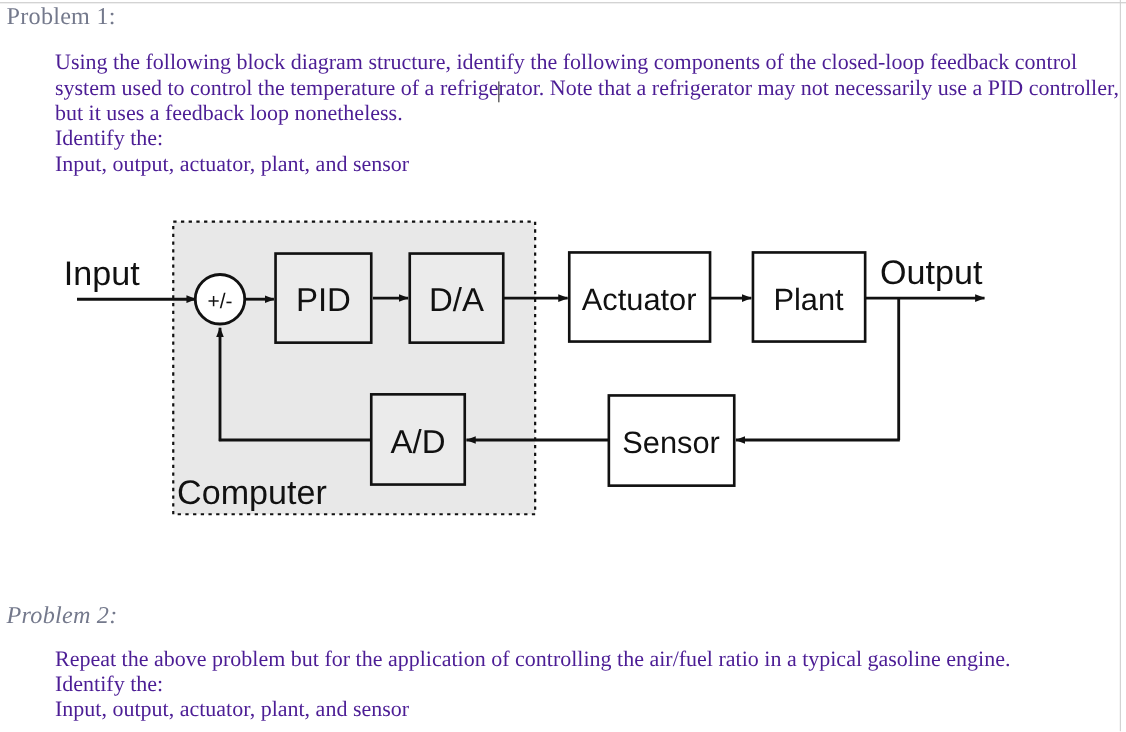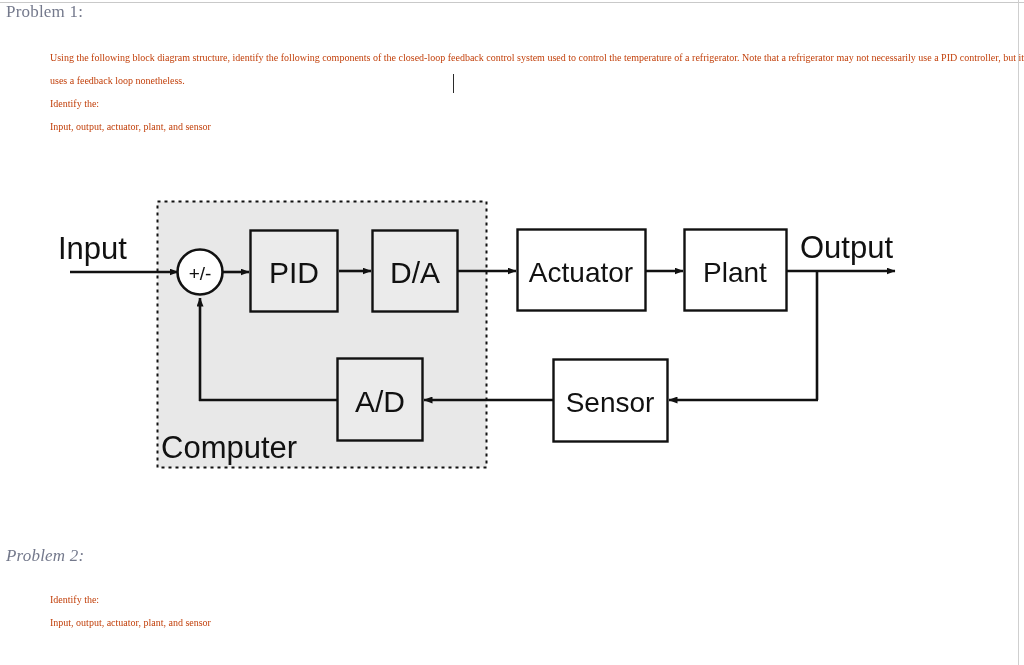--- a/index.html
+++ b/index.html
@@ -25,32 +25,32 @@
   #page-frame-right {
     position: absolute;
     right: 5px; top: 0;
     width: 1px; height: 665px;
     background: #cfcfcf;
   }
 
   .problem-heading {
     position: absolute;
     font-family: "Liberation Serif", "DejaVu Serif", serif;
-    font-size: 17px;
+    font-size: 22px;
     color: #74798c;
     letter-spacing: 0.2px;
     white-space: nowrap;
   }
 
   .problem-body {
     position: absolute;
     font-family: "Liberation Serif", "DejaVu Serif", serif;
-    font-size: 10px;
+    font-size: 20px;
     line-height: 23px;
-    color: #c2410c;
+    color: #4c1d95;
   }
   .problem-body p { margin: 0; }
 
   #p1-body { left: 50px; top: 46px; width: 975px; }
   #p2-body { left: 50px; top: 588px; width: 950px; }
 
   #p1-heading { left: 6px; top: 2px; }
   #p2-heading { left: 6px; top: 546px; font-style: italic; }
 
   
@@ -148,15 +148,16 @@
 
     <text class="blk-label" x="800" y="258" font-size="31" text-anchor="start">Output</text>
 
     <text class="blk-label" x="161" y="458" font-size="31" text-anchor="start">Computer</text>
   </svg>
 </div>
 
 <div class="problem-heading" id="p2-heading">Problem 2:</div>
 
 <div class="problem-body" id="p2-body">
+  <p>Repeat the above problem but for the application of controlling the air/fuel ratio in a typical gasoline engine.</p>
   <p>Identify the:</p>
   <p>Input, output, actuator, plant, and sensor</p>
 </div>
 
 </body></html>

